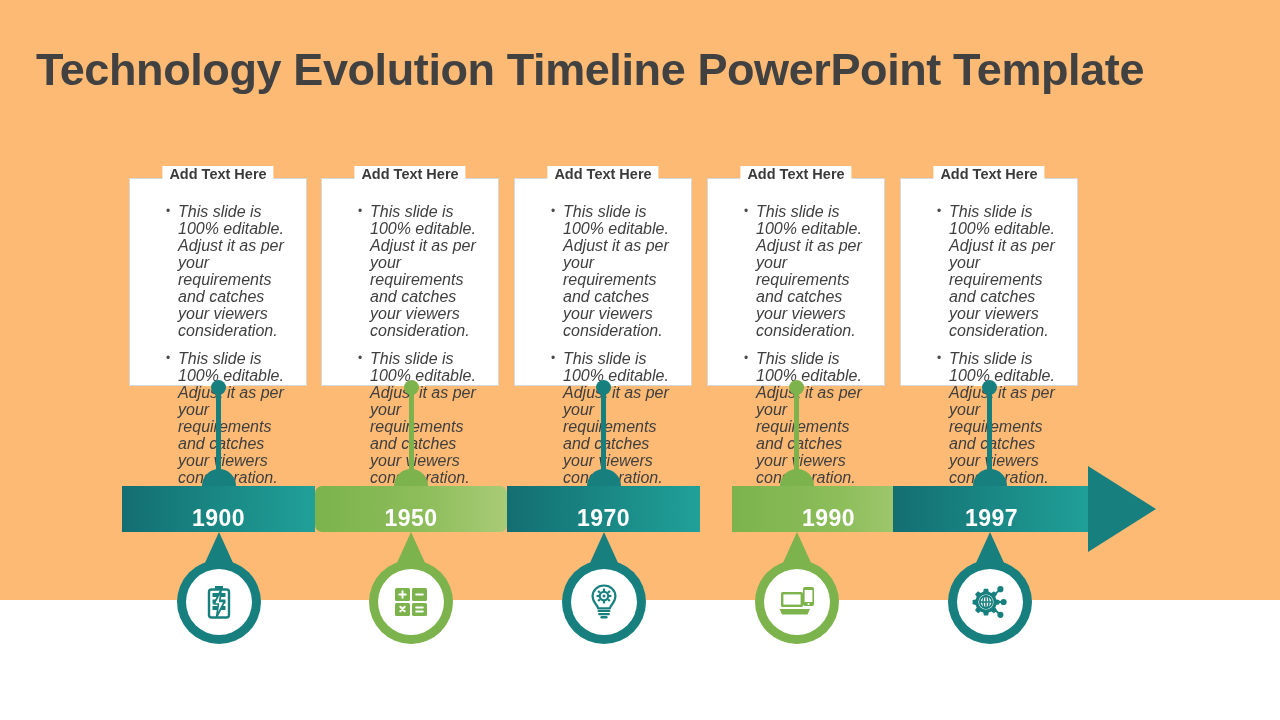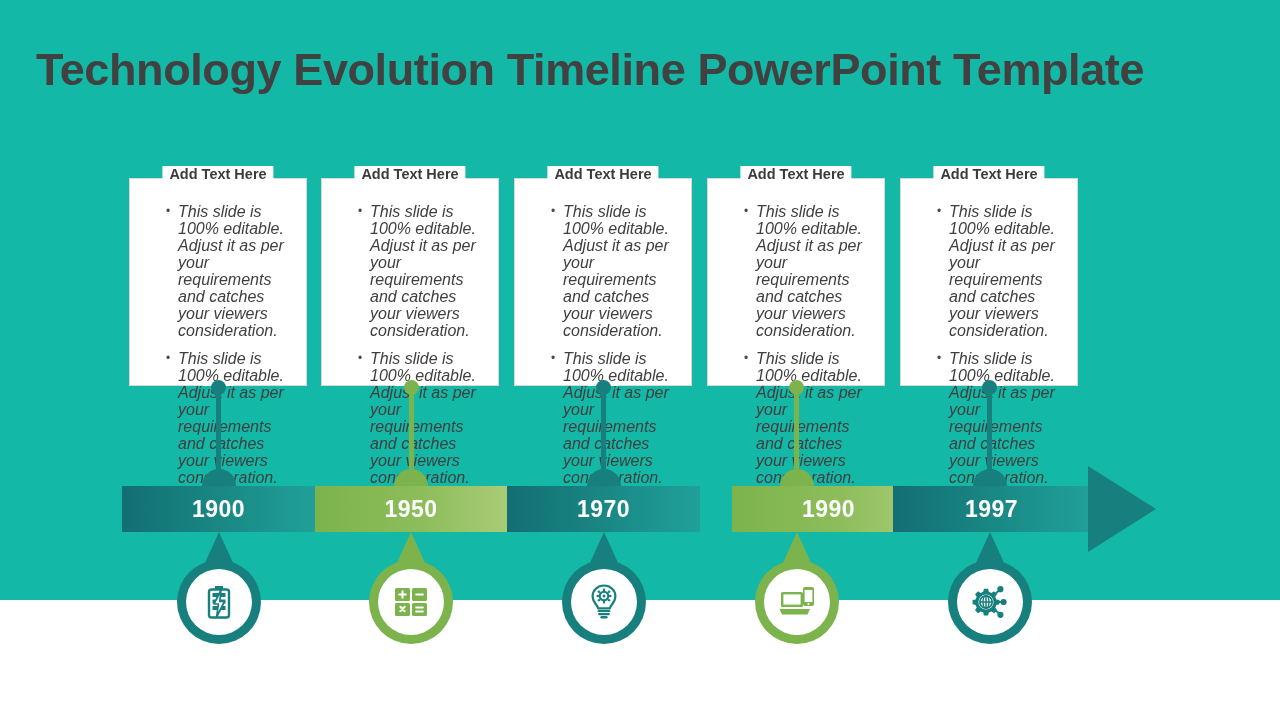--- a/index.html
+++ b/index.html
@@ -2,21 +2,21 @@
 <html><head>
 <meta charset="utf-8">
 <style>
   * { box-sizing: border-box; margin: 0; padding: 0; }
   html, body {
     width: 1280px; height: 720px;
     background: #ffffff;
     font-family: "Liberation Sans", sans-serif;
     overflow: hidden;
   }
-  .slide { position: relative; width: 1280px; height: 600px; background: #14b8a6; }
+  .slide { position: relative; width: 1280px; height: 600px; background: #fdba74; }
 
   
   .title {
     position: absolute;
     left: 36px; top: 44px;
     width: 1200px;
     font-size: 45px;
     font-weight: bold;
     color: #414141;
     letter-spacing: -0.4px;
@@ -86,21 +86,21 @@
   .stem-base {
     position: absolute; left: 50%;
     width: 34px; height: 17px; margin-left: -17px;
     border-radius: 17px 17px 0 0;
   }
 
   
   .bar { position: absolute; left: 122px; top: 486px; height: 46px; width: 968px; }
   .seg {
     position: absolute; top: 0; height: 46px;
-    display: flex; align-items: center; justify-content: center;
+    display: flex; align-items: flex-end; justify-content: center;
   }
   .seg span {
     font-size: 23px; font-weight: bold; color: #ffffff;
     letter-spacing: 0.4px;
   }
   .arrowhead {
     position: absolute;
     left: 1088px; top: 466px;
     width: 0; height: 0;
     border-top: 43px solid transparent;
@@ -232,21 +232,21 @@
         <div class="stem-line" style="top: 7px; height: 99px; background: rgb(23, 128, 127);"></div>
         <div class="stem-dot" style="background: rgb(23, 128, 127);"></div>
         <div class="stem-base" style="bottom: 0px; background: rgb(23, 128, 127);"></div>
       </div>
     </div>
 
   <div class="bar" id="timeline-bar">
       <div class="seg" style="left: 0px; width: 193px; background: linear-gradient(90deg, rgb(19, 110, 114) 0%, rgb(26, 138, 134) 55%, rgb(32, 160, 153) 100%);">
         <span>1900</span>
       </div>
-      <div class="seg" style="left: 193px; width: 192px; background: linear-gradient(90deg, rgb(124, 179, 76) 0%, rgb(140, 189, 90) 55%, rgb(169, 203, 119) 100%);">
+      <div class="seg" style="left: 193px; width: 192px; background: linear-gradient(90deg, rgb(124, 179, 76) 0%, rgb(140, 189, 90) 55%, rgb(169, 203, 119) 100%); border-radius: 7px;">
         <span>1950</span>
       </div>
       <div class="seg" style="left: 385px; width: 193px; background: linear-gradient(90deg, rgb(19, 110, 114) 0%, rgb(26, 138, 134) 55%, rgb(32, 160, 153) 100%);">
         <span>1970</span>
       </div>
       <div class="seg" style="left: 610px; width: 193px; background: linear-gradient(90deg, rgb(124, 179, 76) 0%, rgb(140, 189, 90) 55%, rgb(169, 203, 119) 100%);">
         <span>1990</span>
       </div>
       <div class="seg" style="left: 771px; width: 197px; background: linear-gradient(90deg, rgb(19, 110, 114) 0%, rgb(26, 138, 134) 55%, rgb(32, 160, 153) 100%);">
         <span>1997</span>

